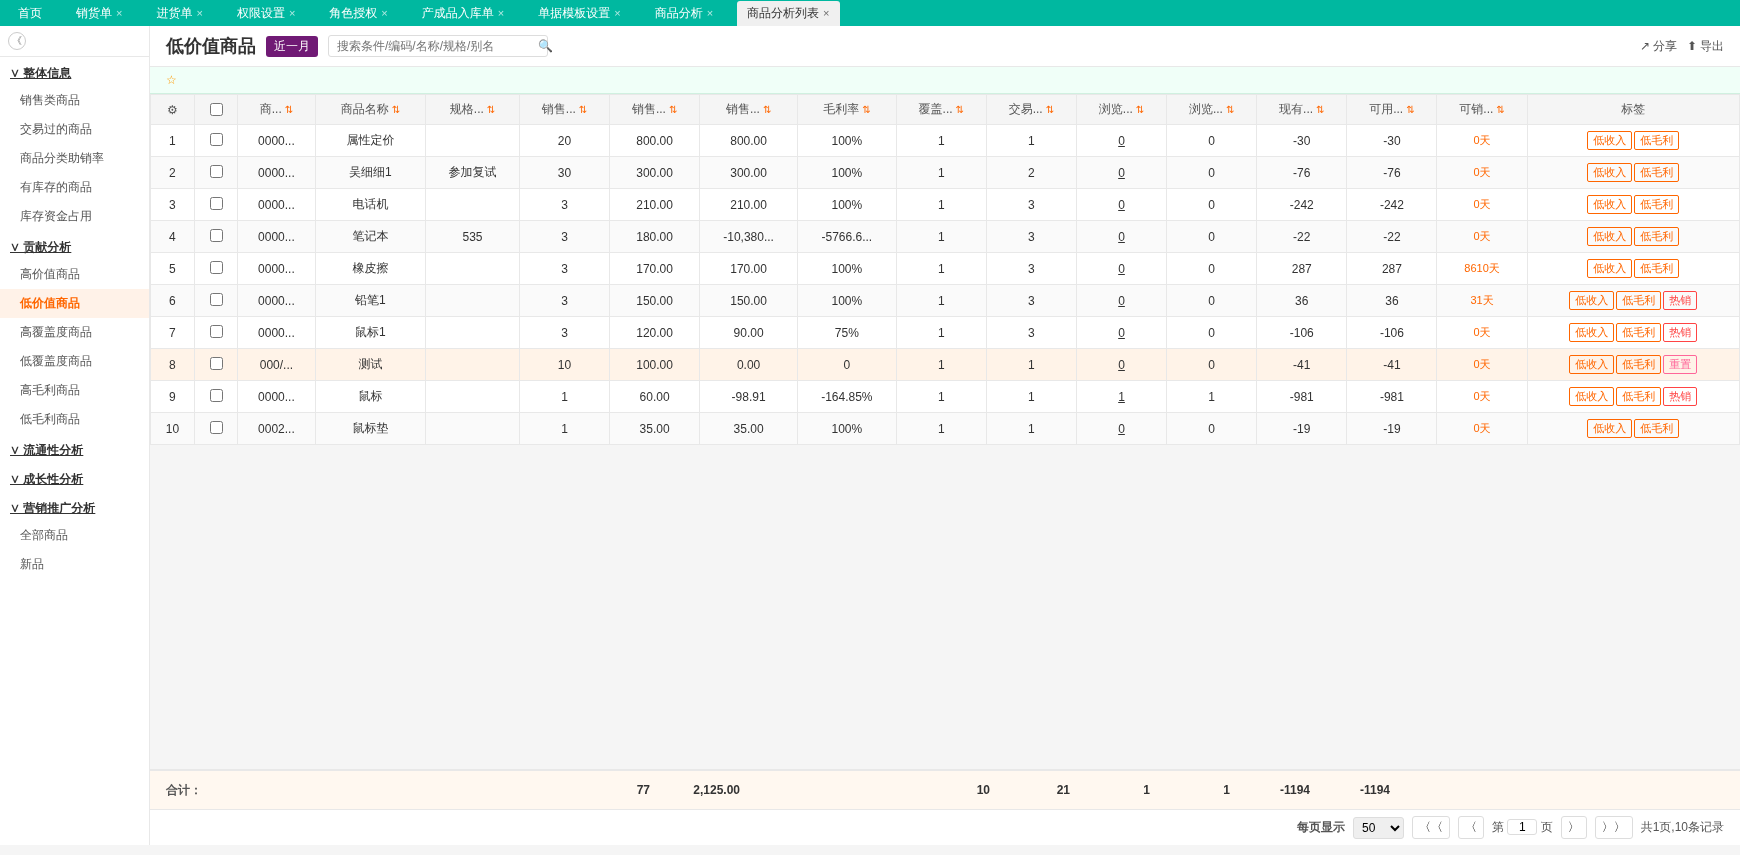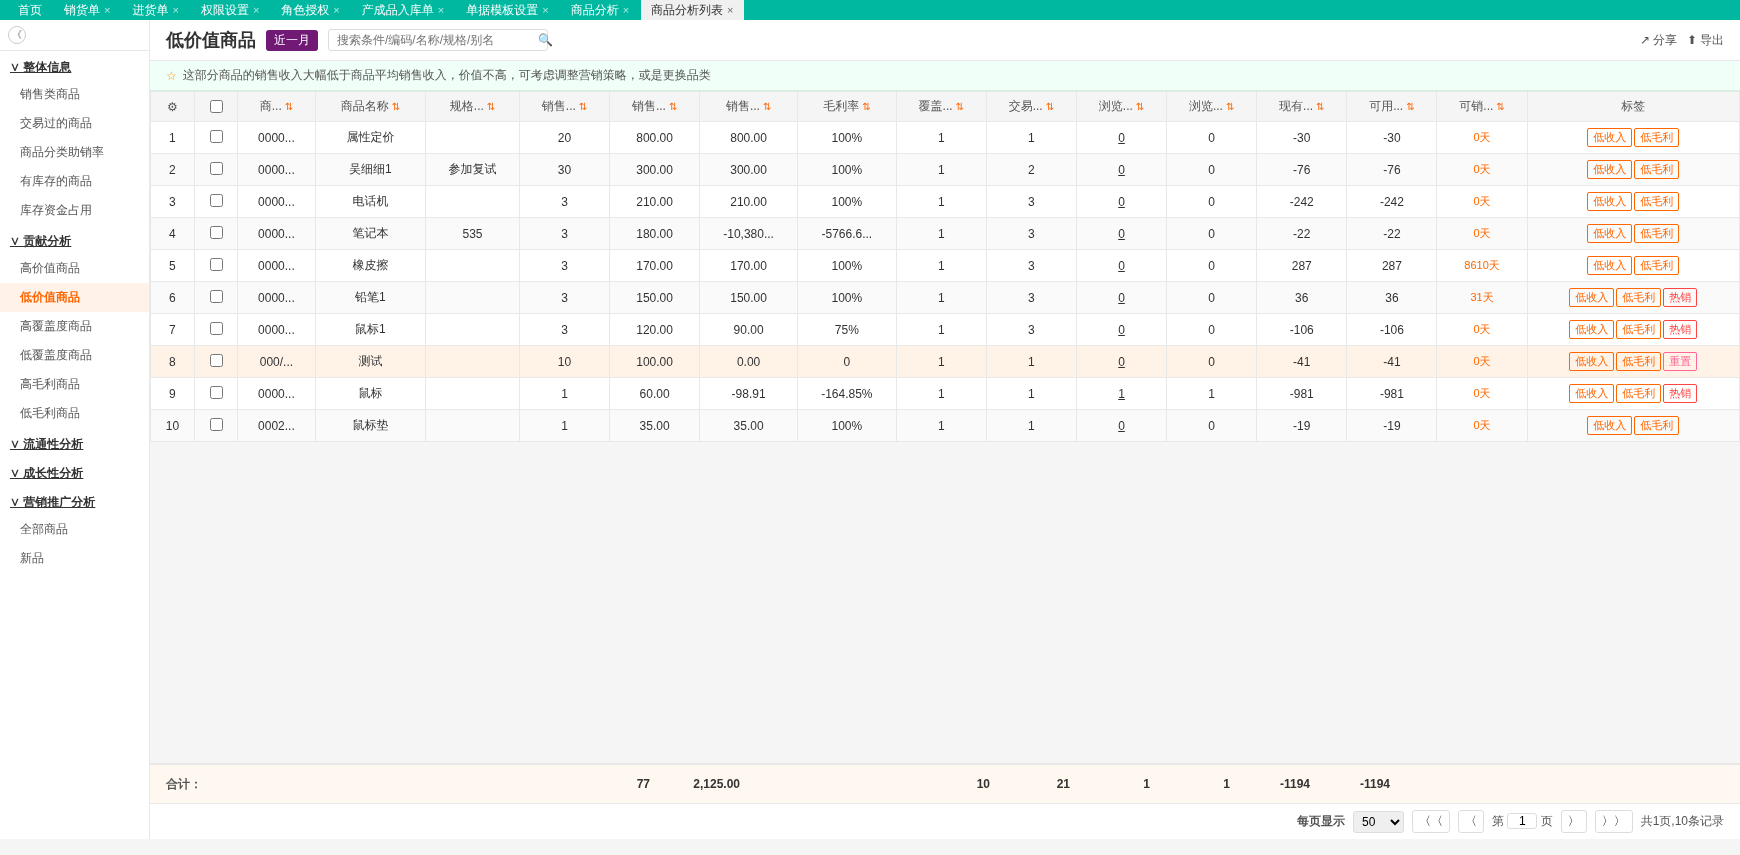--- a/index.html
+++ b/index.html
@@ -3,23 +3,23 @@
   <meta charset="utf-8">
   <style>
     * { box-sizing: border-box; margin: 0; padding: 0; font-family: 'Microsoft YaHei', Arial, sans-serif; font-size: 12px; }
     body { background: #f5f5f5; overflow: hidden; }
 
     
     .top-nav {
       background: #00b8a0;
       display: flex;
       align-items: center;
-      height: 20px;
+      height: 26px;
       padding: 0 8px;
-      gap: 2px;
+      gap: 14px;
     }
     .top-nav .nav-item {
       color: #fff;
       padding: 4px 10px;
       cursor: pointer;
       border-radius: 3px 3px 0 0;
       white-space: nowrap;
       font-size: 13px;
       display: flex;
       align-items: center;
@@ -338,21 +338,20 @@
         </div>
         <div class="header-btn">
           <span>⬆</span>
           <span>导出</span>
         </div>
       </div>
     </div>
 
     <div class="info-banner">
       <span class="info-icon">☆</span>
-      <span>这部分商品的销售收入大幅低于商品平均销售收入，价值不高，可考虑调整营销策略，或是更换品类</span>
     </div>
 
     <div class="table-wrapper">
       <table>
         <thead>
           <tr>
             <th>
                 <div class="col-header">⚙</div>
               </th>
             <th>

